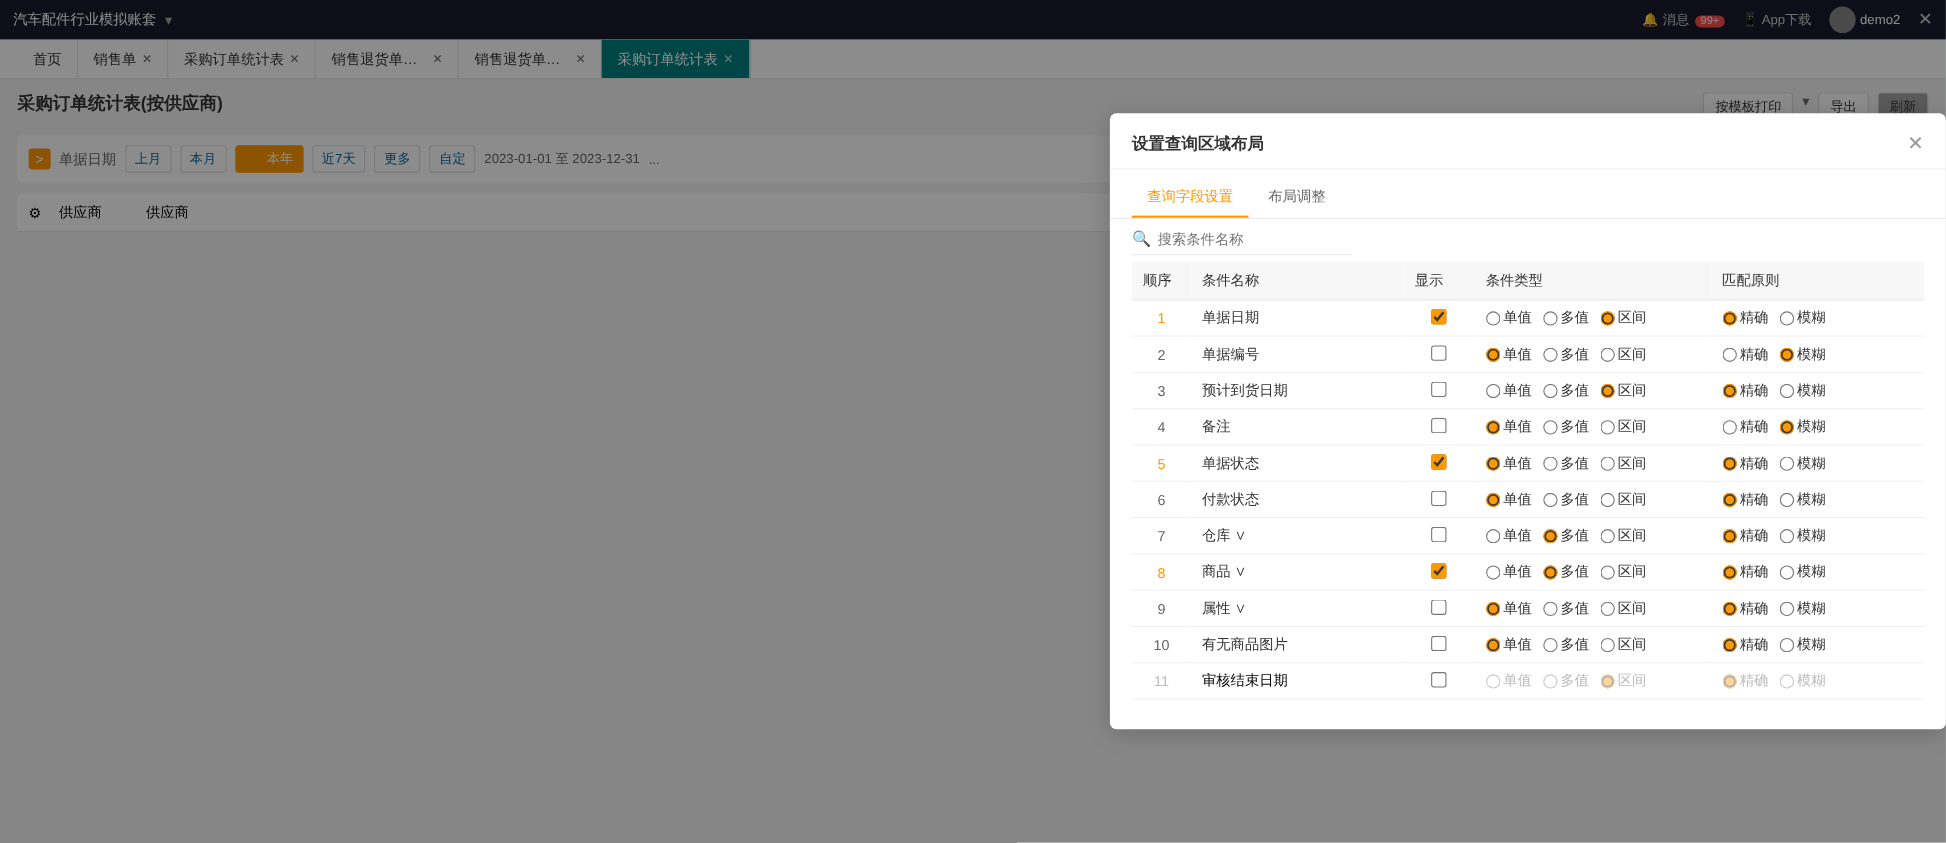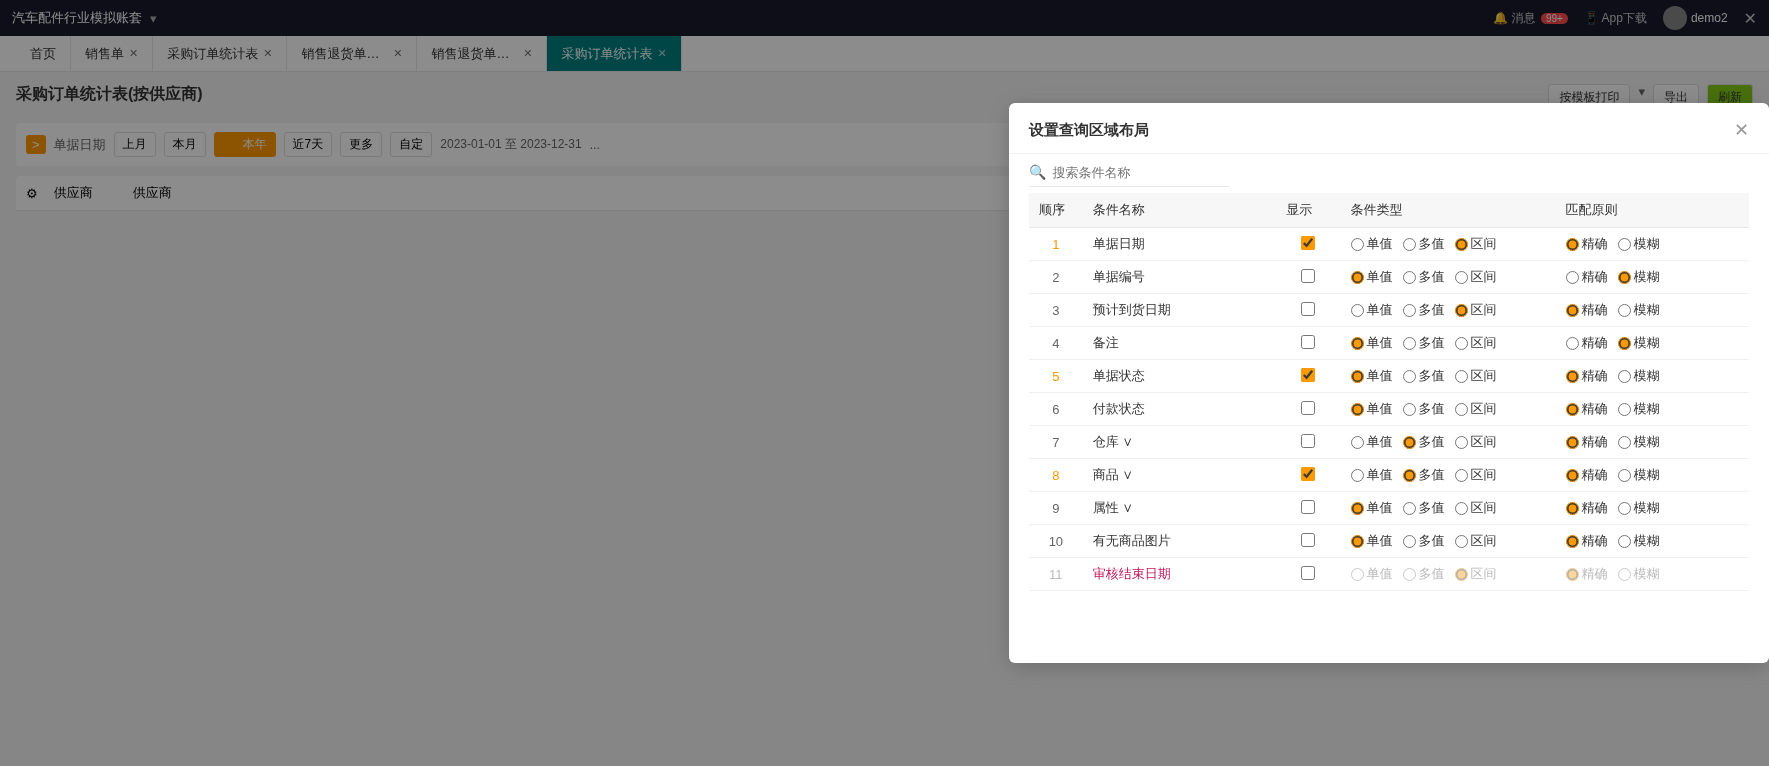--- a/index.html
+++ b/index.html
@@ -61,35 +61,35 @@
       display: flex;
       align-items: center;
       gap: 8px;
       margin-bottom: 10px;
       background: #fff;
       padding: 6px 10px;
       border-radius: 4px;
     }
     .toolbar-toggle { background: #f90; color: #fff; border: none; border-radius: 3px; padding: 2px 6px; cursor: pointer; font-size: 13px; }
     .filter-label { color: #666; font-size: 13px; }
-    .date-btn { padding: 3px 8px; border-radius: 3px; border: 1px solid #ddd; cursor: pointer; font-size: 12px; color: #000000; background: #fff; }
+    .date-btn { padding: 3px 8px; border-radius: 3px; border: 1px solid #ddd; cursor: pointer; font-size: 12px; color: #0369a1; background: #fff; }
     .date-btn.active { background: #f90; color: #fff; border-color: #f90; padding-left: 28px; }
     .date-range { color: #666; font-size: 12px; }
     .more-btn { color: #666; font-size: 12px; cursor: pointer; }
 
     
     .page-header {
       display: flex;
       align-items: flex-start;
       justify-content: space-between;
     }
     .right-btns { display: flex; gap: 8px; }
     .btn-print { background: #fff; border: 1px solid #ddd; padding: 4px 10px; border-radius: 3px; cursor: pointer; font-size: 12px; color: #333; }
     .btn-export { background: #fff; border: 1px solid #ddd; padding: 4px 10px; border-radius: 3px; cursor: pointer; font-size: 12px; color: #333; }
-    .btn-refresh { background: #84cc16; border: 1px solid #ddd; padding: 4px 10px; border-radius: 3px; cursor: pointer; font-size: 12px; color: #333; }
+    .btn-refresh { background: #a3a3a3; border: 1px solid #ddd; padding: 4px 10px; border-radius: 3px; cursor: pointer; font-size: 12px; color: #333; }
     .btn-query { background: #f90; color: #fff; border: none; padding: 4px 14px; border-radius: 3px; cursor: pointer; font-size: 13px; }
     .btn-settings { background: #fef9c3; border: 1px solid #ddd; padding: 4px 10px; border-radius: 3px; cursor: pointer; font-size: 16px; color: #333; }
 
     
     .table-header {
       background: #fff;
       display: flex;
       align-items: center;
       padding: 8px 10px;
       border-bottom: 1px solid #e8e8e8;
@@ -330,20 +330,28 @@
 </div>
 
 <div class="overlay">
   <div class="dialog">
 
     <div class="dialog-header">
       <span class="dialog-title">设置查询区域布局</span>
       <button class="dialog-close">✕</button>
     </div>
 
+    <div class="dialog-tabs">
+      <div class="dialog-tab active">
+        <span>查询字段设置</span>
+      </div>
+      <div class="dialog-tab">
+        <span>布局调整</span>
+      </div>
+    </div>
 
     <div class="dialog-search">
       <div class="search-input-wrap">
         <span class="search-icon">🔍</span>
         <input type="text" placeholder="搜索条件名称" style="">
       </div>
     </div>
 
     <div class="dialog-table-wrap">
       <table class="dialog-table">
@@ -682,21 +690,21 @@
                   </span>
                   <span class="radio-item">
                     <input type="radio" name="match_9" style="">
                     <span>模糊</span>
                   </span>
                 </div>
               </td>
             </tr>
             <tr>
               <td style="text-align: center; color: rgb(187, 187, 187);">11</td>
-              <td style="color: #be185d;">审核结束日期</td>
+              <td style="color: #000000;">审核结束日期</td>
               <td style="text-align: center;"><span class="cb-item"><input type="checkbox" style=""></span></td>
               <td>
                 <div class="radio-group">
                   <span class="radio-item">
                     <input type="radio" name="type_10" style="opacity: 0.4;">
                     <span style="color: rgb(187, 187, 187);">单值</span>
                   </span>
                   <span class="radio-item">
                     <input type="radio" name="type_10" style="opacity: 0.4;">
                     <span style="color: rgb(187, 187, 187);">多值</span>

